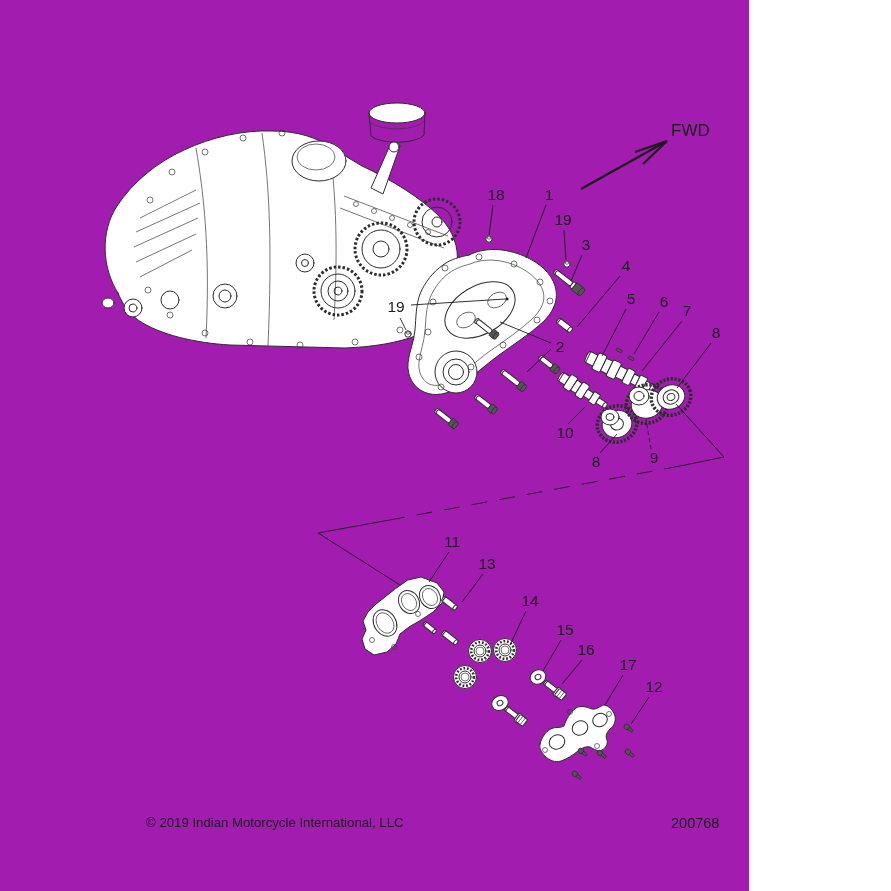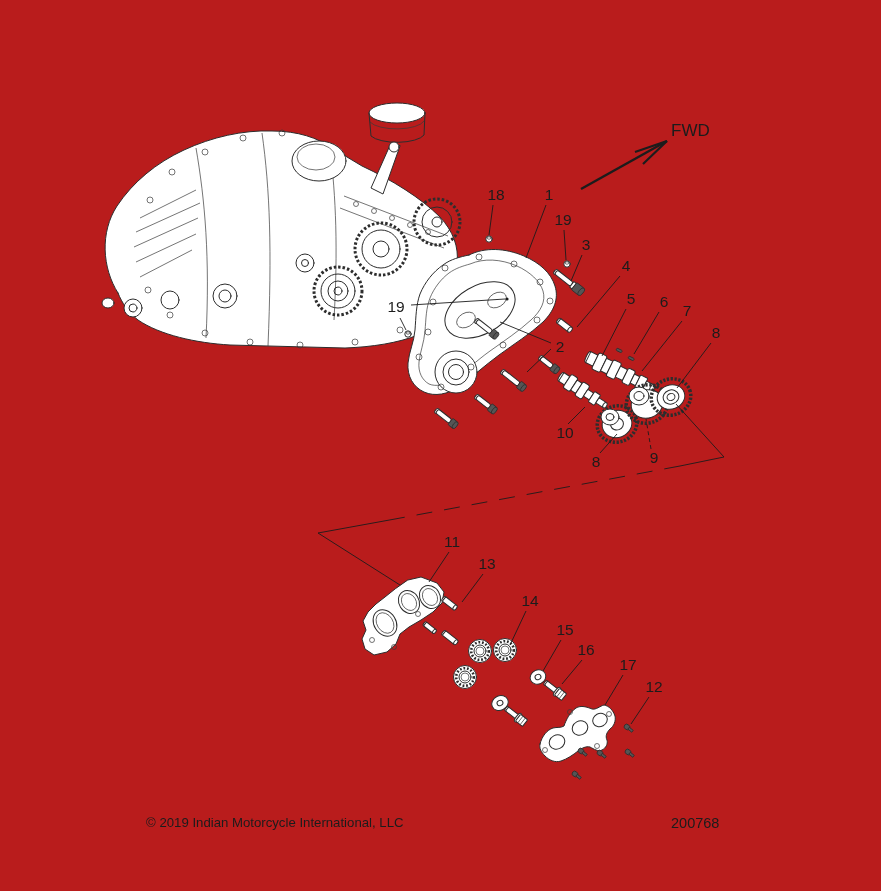--- a/index.html
+++ b/index.html
@@ -1,19 +1,19 @@
 <!DOCTYPE html>
 <html><head>
 <meta charset="utf-8">
 <style>
   html,body{margin:0;padding:0;background:#ffffff;}
   .page{
     position:relative;
-    width:881px;height:891px;
-    background:#b91c1c;
+    width:749px;height:891px;
+    background:#a21caf;
     font-family:"Liberation Sans", sans-serif;
     overflow:hidden;
     text-align:center;
   }
   svg text{
     font-family:"Liberation Sans", sans-serif;
     fill:#1c1c1c;
   }
   .callout-num{font-size:15.5px;}
   .fwd-text{font-size:17px;}

